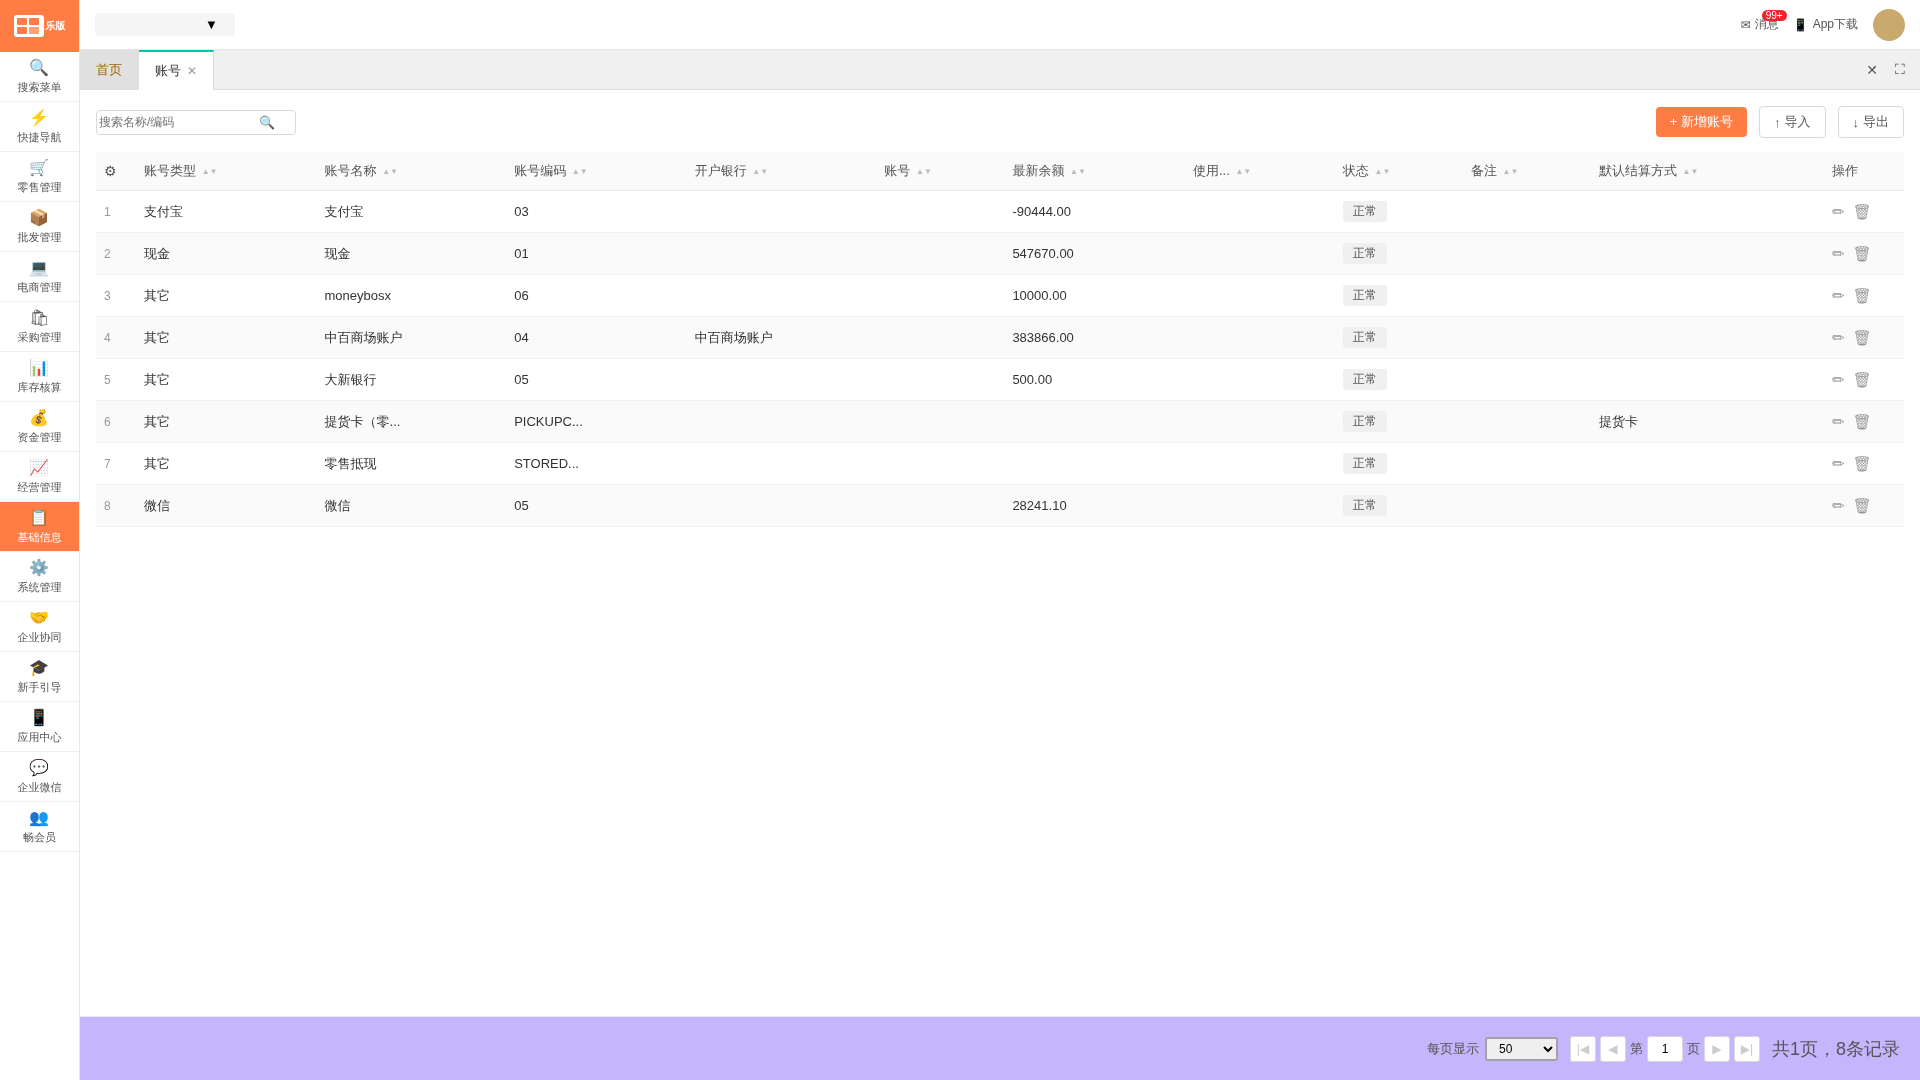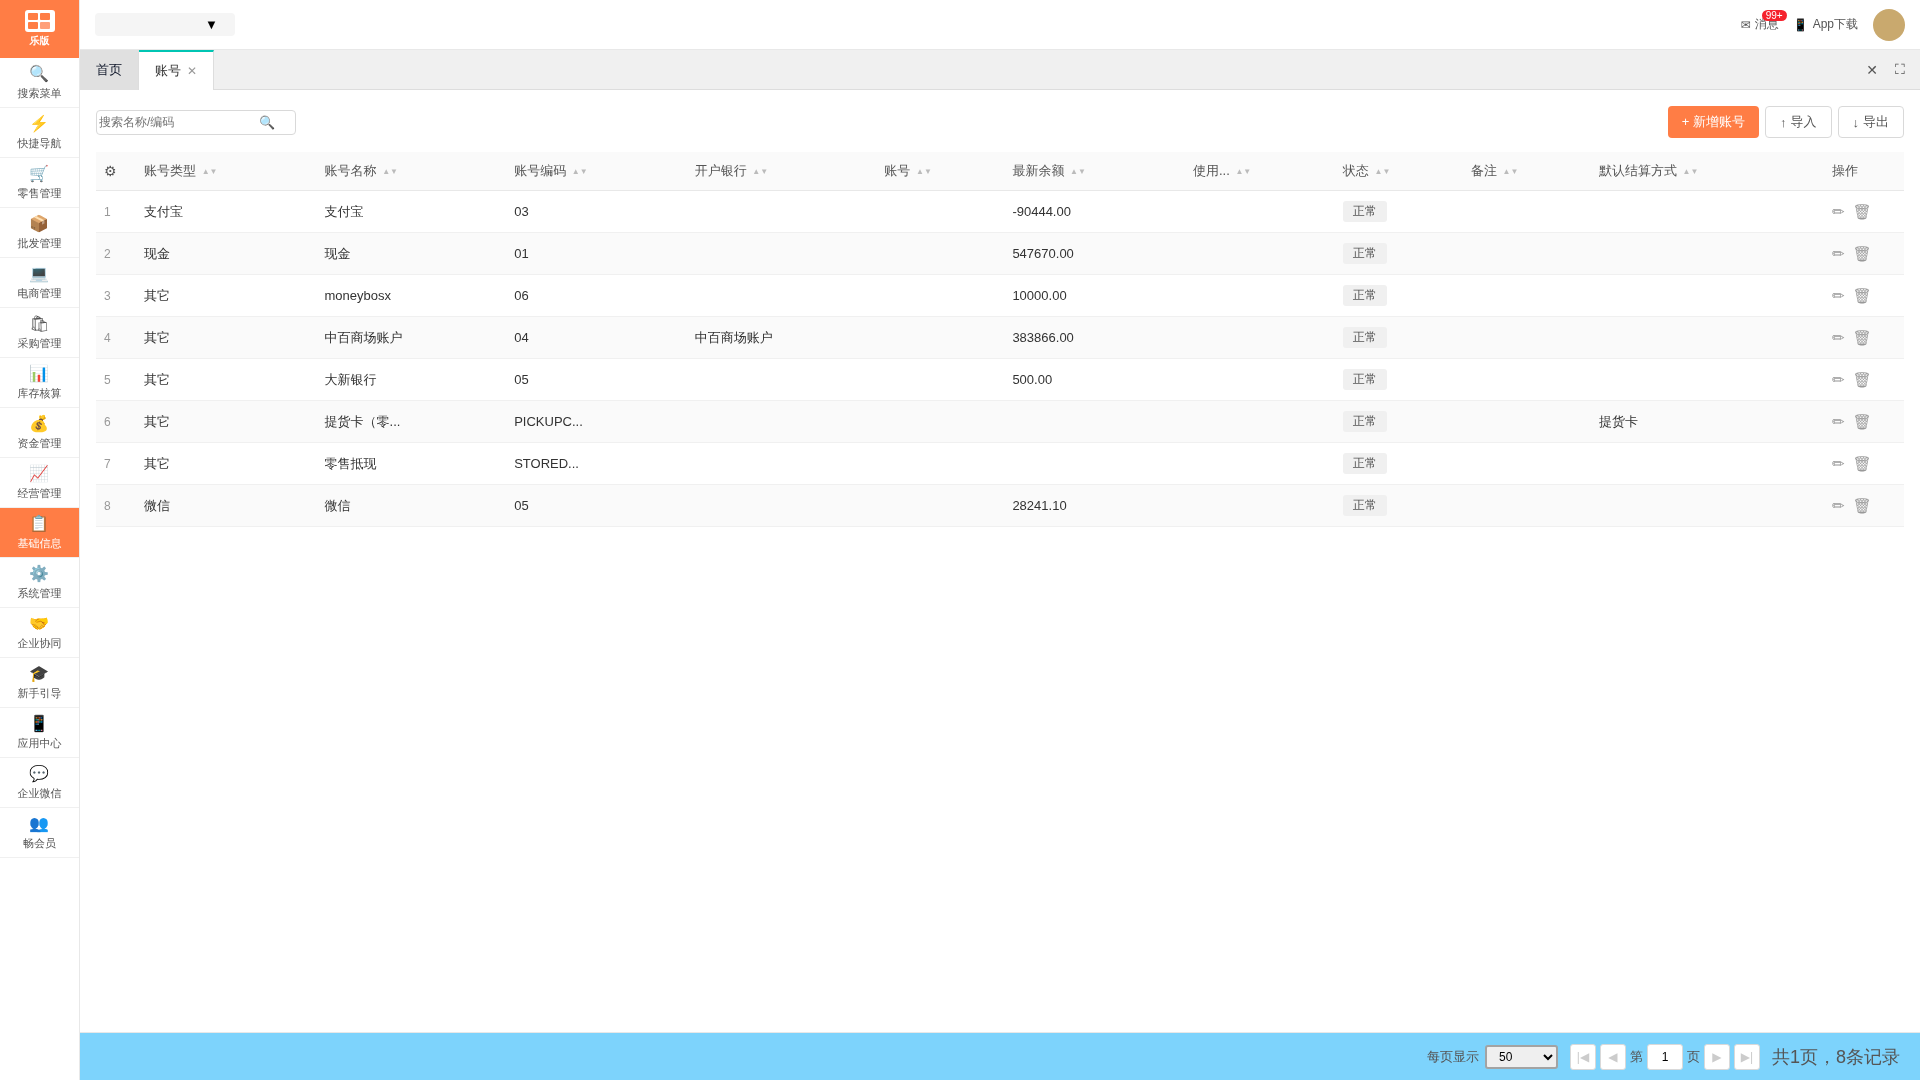--- a/index.html
+++ b/index.html
@@ -10,28 +10,28 @@
       width: 80px;
       background: #fff;
       height: 1080px;
       display: flex;
       flex-direction: column;
       border-right: 1px solid #e8e8e8;
       flex-shrink: 0;
     }
     .sidebar-logo {
       background: #ff7d45;
-      height: 58px;
+      height: 52px;
       display: flex;
       align-items: center;
       justify-content: center;
       color: #fff;
       font-size: 11px;
       font-weight: bold;
-      flex-direction: column;
+      flex-direction: row;
       gap: 2px;
     }
     .sidebar-logo .logo-icon {
       width: 30px;
       height: 22px;
       background: #fff;
       border-radius: 3px;
       display: flex;
       align-items: center;
       justify-content: center;
@@ -146,21 +146,21 @@
       border-bottom: 1px solid #ddd;
     }
     .tab-item {
       height: 40px;
       padding: 0 16px;
       display: flex;
       align-items: center;
       gap: 6px;
       cursor: pointer;
       font-size: 13px;
-      color: #0f172a;
+      color: #a16207;
       background: #e0e0e0;
       border-right: 1px solid #ddd;
     }
     .tab-item.active {
       background: #fff;
       color: #333;
       border-top: 2px solid #00c5b3;
     }
     .tab-close {
       font-size: 12px;
@@ -218,21 +218,22 @@
     .search-input-wrap input {
       border: none;
       outline: none;
       font-size: 12px;
       color: #999;
       width: 160px;
     }
     .search-input-wrap .s-icon { color: #999; cursor: pointer; }
     .toolbar-right {
       display: flex;
-      gap: 6px;
+      align-items: center;
+      gap: 12px;
     }
     .btn-primary {
       background: #ff7d45;
       color: #fff;
       border: none;
       border-radius: 4px;
       padding: 6px 14px;
       font-size: 13px;
       cursor: pointer;
       display: flex;
@@ -314,22 +315,22 @@
       color: #999;
       font-size: 15px;
     }
 
     
     .pagination-bar {
       position: fixed;
       bottom: 0;
       right: 0;
       left: 80px;
-      height: 48px;
-      background: #7dd3fc;
+      height: 64px;
+      background: #c4b5fd;
       border-top: 1px solid #e8e8e8;
       display: flex;
       align-items: center;
       justify-content: flex-end;
       padding: 0 20px;
       gap: 12px;
       font-size: 13px;
       color: #555;
       margin-top: 12px;
     }

